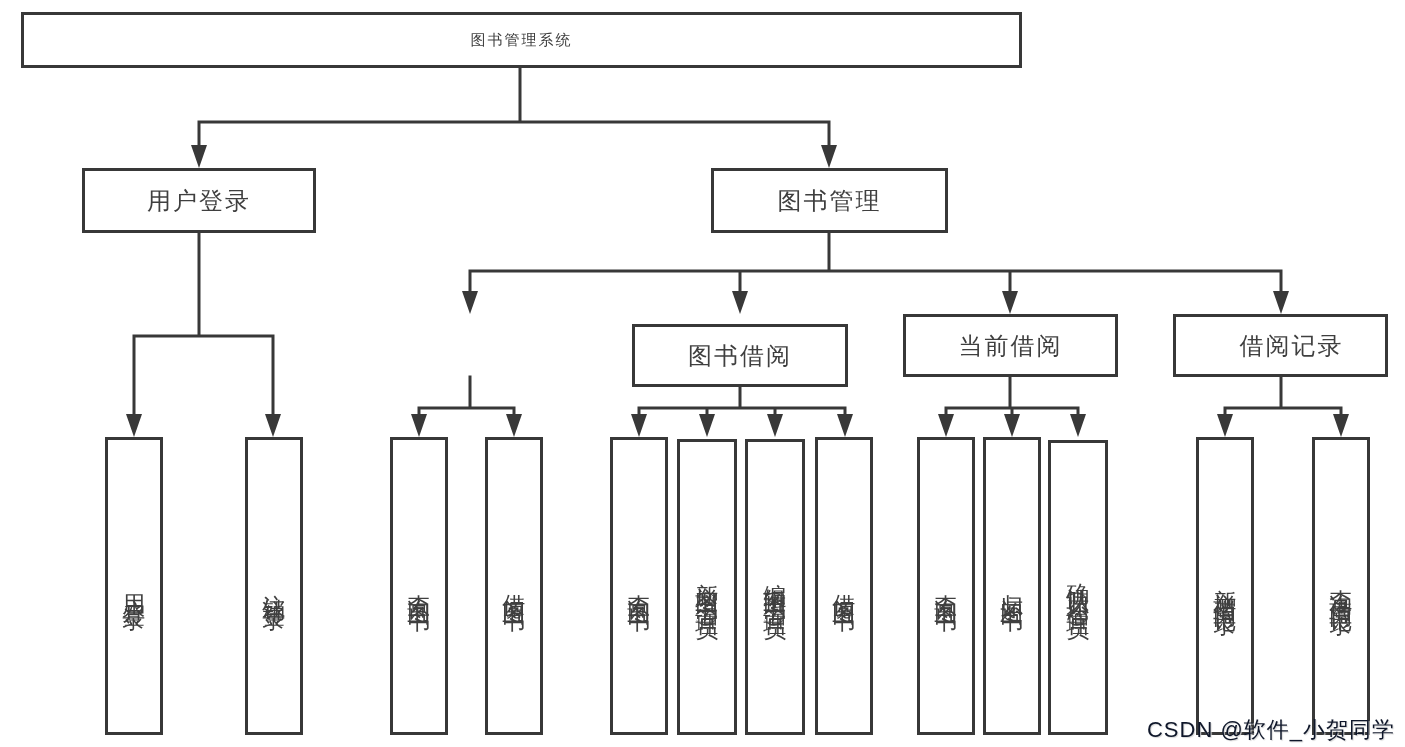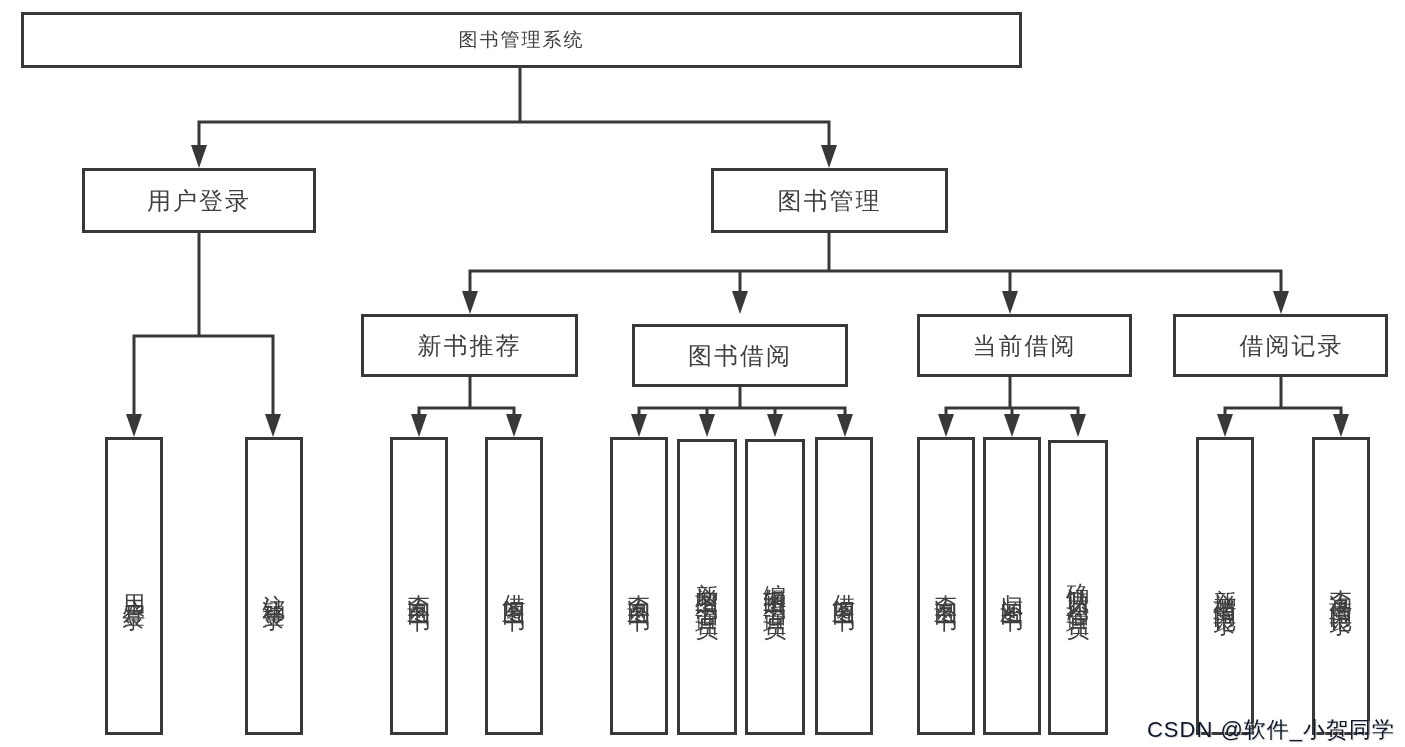--- a/index.html
+++ b/index.html
@@ -25,21 +25,21 @@
     box-sizing: border-box;
     border: 3px solid #383838;
     background: #ffffff;
     display: flex;
     align-items: center;
     justify-content: center;
     color: #3f3f3f;
     z-index: 2;
   }
   .hnode { font-size: 24px; letter-spacing: 2px; }
-  .root-node { font-size: 19px; letter-spacing: 2px; text-align: right; }
+  .root-node { font-size: 15px; letter-spacing: 2px; text-align: right; }
   .vnode span {
     writing-mode: vertical-rl;
     text-orientation: mixed;
     font-size: 23px;
     letter-spacing: 5px;
     line-height: 1.15;
     white-space: nowrap;
   }
   .watermark {
     position: absolute;
@@ -91,23 +91,22 @@
       <polygon points="1217,414 1233,414 1225,437"></polygon>
       <polygon points="1333,414 1349,414 1341,437"></polygon>
     </g>
   </svg>
 
   <div class="node root-node" style="left:21px; top:12px; width:1001px; height:56px;">图书管理系统</div>
 
   <div class="node hnode" style="left:82px; top:168px; width:234px; height:65px;">用户登录</div>
   <div class="node hnode" style="left:711px; top:168px; width:237px; height:65px;">图书管理</div>
 
-  <div class="node hnode" style="left:361px; top:314px; width:217px; height:63px;">新书推荐</div>
   <div class="node hnode" style="left:632px; top:324px; width:216px; height:63px;">图书借阅</div>
-  <div class="node hnode" style="left:903px; top:314px; width:215px; height:63px;margin-left:14px;">当前借阅</div>
+  <div class="node hnode" style="left:903px; top:314px; width:215px; height:63px;">当前借阅</div>
   <div class="node hnode" style="left:1173px; top:314px; width:215px; height:63px;padding-left:22px;">借阅记录</div>
 
   <div class="node vnode" style="left:105px; top:437px; width:58px; height:298px;">
     <span>用户登录</span>
   </div>
   <div class="node vnode" style="left:245px; top:437px; width:58px; height:298px;">
     <span>注销登录</span>
   </div>
 
   <div class="node vnode" style="left:390px; top:437px; width:58px; height:298px;">

